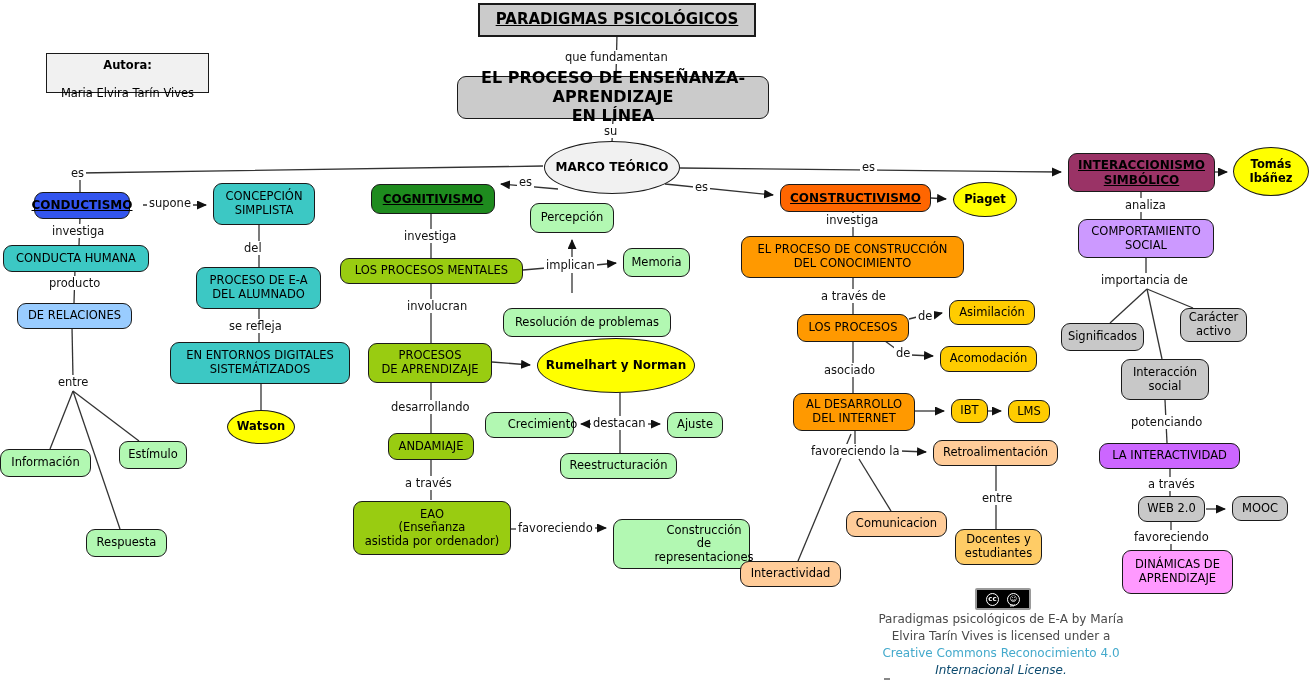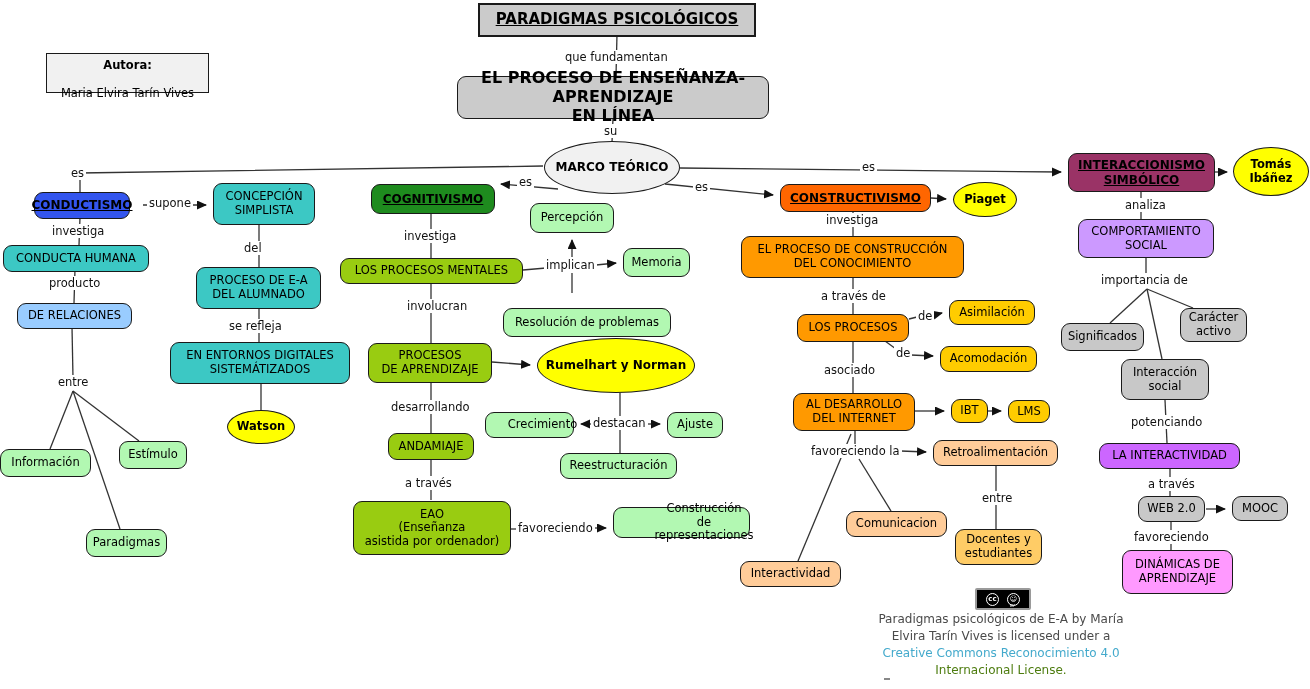--- a/index.html
+++ b/index.html
@@ -129,21 +129,21 @@
 EN LÍNEA</div>
   <div class="node ellipse c-lgray bold" style="left:544px;top:141px;width:136px;height:53px;font-size:12px;">MARCO TEÓRICO</div>
 
   <div class="node c-blue head" style="left:34px;top:192px;width:96px;height:27px;">CONDUCTISMO</div>
   <div class="node c-teal" style="left:213px;top:183px;width:102px;height:42px;">CONCEPCIÓN
 SIMPLISTA</div>
   <div class="node c-teal" style="left:3px;top:245px;width:146px;height:27px;">CONDUCTA HUMANA</div>
   <div class="node c-lblue" style="left:17px;top:303px;width:115px;height:26px;">DE RELACIONES</div>
   <div class="node c-pgreen" style="left:0px;top:449px;width:91px;height:28px;">Información</div>
   <div class="node c-pgreen" style="left:119px;top:441px;width:68px;height:28px;">Estímulo</div>
-  <div class="node c-pgreen" style="left:86px;top:529px;width:81px;height:28px;">Paradigmas</div>
+  <div class="node c-pgreen" style="left:86px;top:529px;width:81px;height:28px;">Respuesta</div>
   <div class="node c-teal" style="left:196px;top:267px;width:125px;height:42px;">PROCESO DE E-A
 DEL ALUMNADO</div>
   <div class="node c-teal" style="left:170px;top:342px;width:180px;height:42px;">EN ENTORNOS DIGITALES
 SISTEMÁTIZADOS</div>
   <div class="node ellipse c-yellow bold" style="left:227px;top:410px;width:68px;height:34px;">Watson</div>
 
   <div class="node c-dgreen head" style="left:371px;top:184px;width:124px;height:30px;">COGNITIVISMO</div>
   <div class="node c-ygreen" style="left:340px;top:258px;width:183px;height:26px;">LOS PROCESOS MENTALES</div>
   <div class="node c-pgreen" style="left:530px;top:203px;width:84px;height:30px;">Percepción</div>
   <div class="node c-pgreen" style="left:623px;top:248px;width:67px;height:29px;">Memoria</div>
@@ -151,21 +151,21 @@
   <div class="node c-ygreen" style="left:368px;top:343px;width:124px;height:40px;">PROCESOS
 DE APRENDIZAJE</div>
   <div class="node ellipse c-yellow bold" style="left:537px;top:338px;width:158px;height:55px;font-size:12px;">Rumelhart y Norman</div>
   <div class="node c-pgreen" style="left:485px;top:412px;width:89px;height:26px;padding-left:29px;">Crecimiento</div>
   <div class="node c-pgreen" style="left:667px;top:412px;width:56px;height:26px;">Ajuste</div>
   <div class="node c-pgreen" style="left:560px;top:453px;width:117px;height:26px;">Reestructuración</div>
   <div class="node c-ygreen" style="left:388px;top:433px;width:86px;height:27px;">ANDAMIAJE</div>
   <div class="node c-ygreen" style="left:353px;top:501px;width:158px;height:54px;">EAO
 (Enseñanza
 asistida por ordenador)</div>
-  <div class="node c-pgreen" style="left:613px;top:507px;width:137px;height:31px;padding-left:48px;">Construcción
+  <div class="node c-pgreen" style="left:613px;top:519px;width:137px;height:50px;padding-left:48px;">Construcción
 de representaciones</div>
 
   <div class="node c-orangered head" style="left:780px;top:184px;width:151px;height:28px;">CONSTRUCTIVISMO</div>
   <div class="node ellipse c-yellow bold" style="left:953px;top:182px;width:64px;height:35px;">Piaget</div>
   <div class="node c-orange" style="left:741px;top:236px;width:223px;height:42px;">EL PROCESO DE CONSTRUCCIÓN
 DEL CONOCIMIENTO</div>
   <div class="node c-orange" style="left:797px;top:314px;width:112px;height:28px;">LOS PROCESOS</div>
   <div class="node c-gold" style="left:949px;top:300px;width:86px;height:25px;">Asimilación</div>
   <div class="node c-gold" style="left:940px;top:346px;width:97px;height:26px;">Acomodación</div>
   <div class="node c-orange" style="left:793px;top:393px;width:122px;height:38px;">AL DESARROLLO
@@ -229,17 +229,17 @@
 
   <div id="cc-badge">
     <span class="cc-circ">cc</span>
     <span class="cc-circ">☺</span>
     <span class="cc-tiny">BY</span>
   </div>
   <div id="license">
     <div>Paradigmas psicológicos de E-A by María</div>
     <div>Elvira Tarín Vives is licensed under a</div>
     <div class="lic-link" style="color:#44AACC;">Creative Commons Reconocimiento 4.0</div>
-    <div class="lic-link" style="color:#4d7c0f;">Internacional License.</div>
+    <div class="lic-link" style="color:#0c4a6e;font-style:italic;">Internacional License.</div>
   </div>
   <div id="tiny-dash"></div>
 
 </div>
 
 </body></html>

